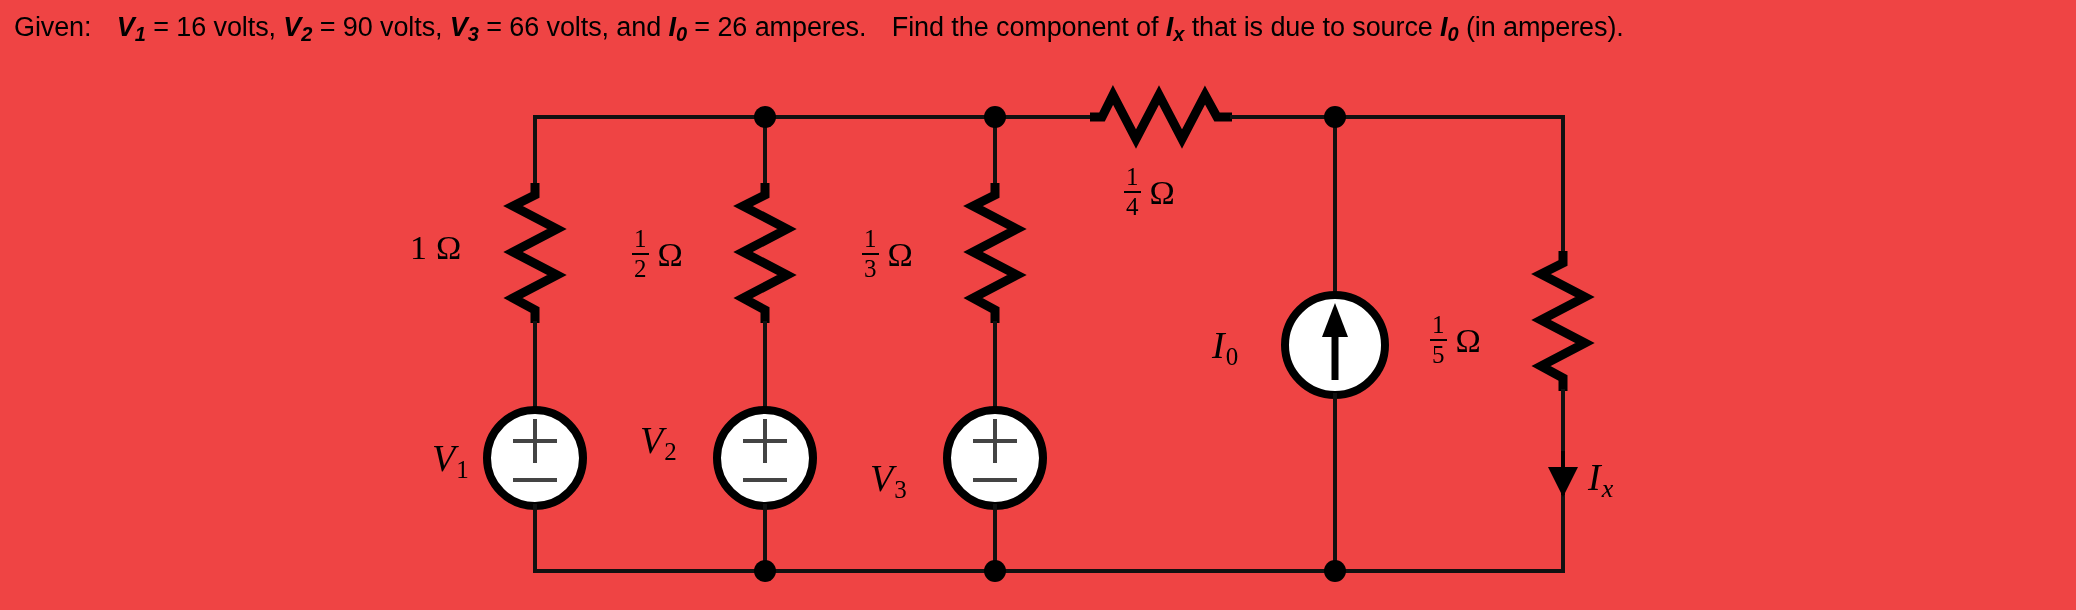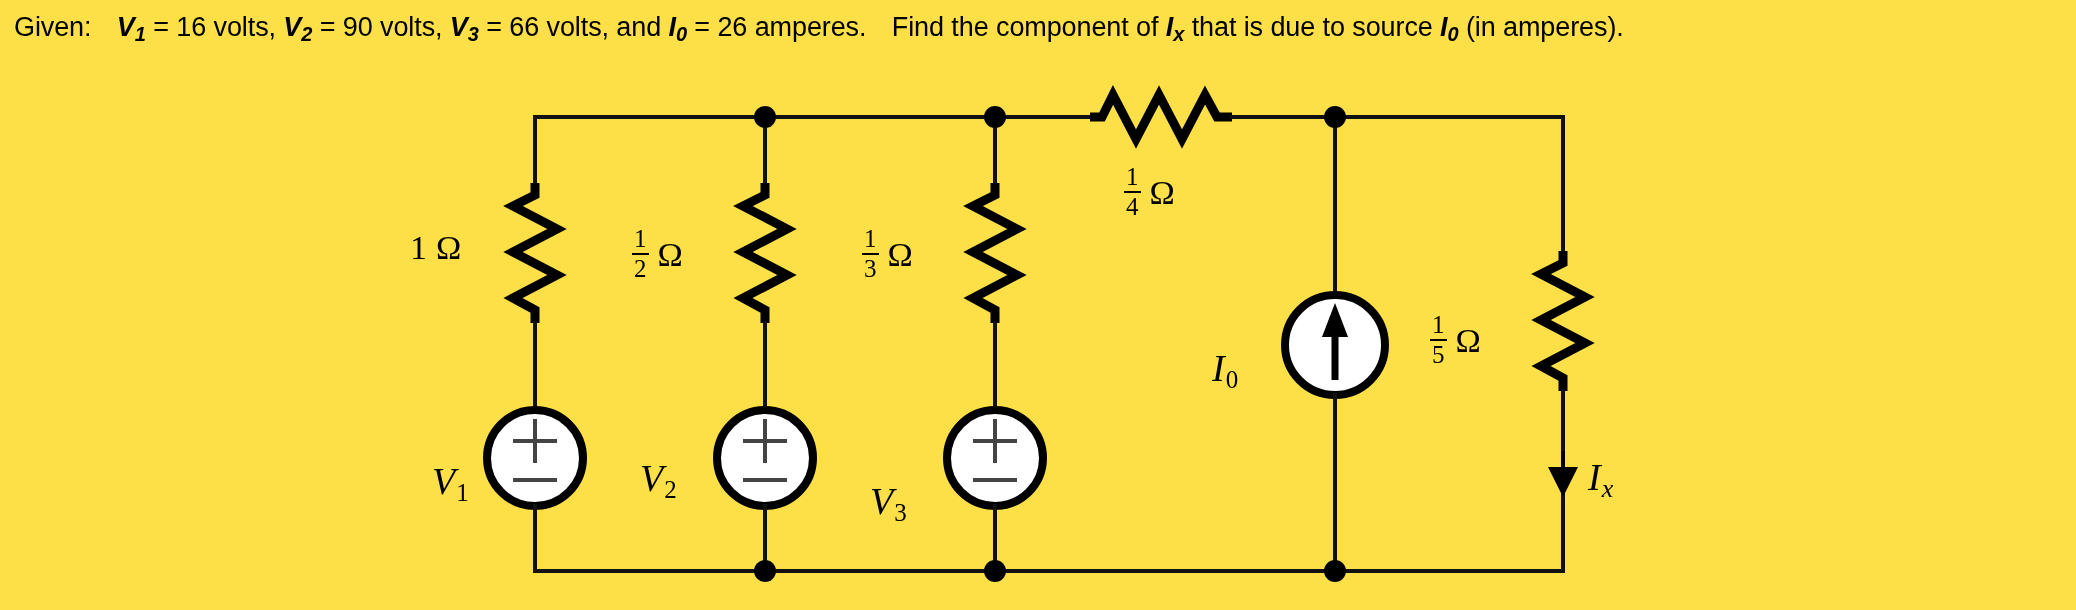--- a/index.html
+++ b/index.html
@@ -11,21 +11,21 @@
     width: 2076px;
     height: 610px;
     font-family: "Liberation Sans", sans-serif;
     overflow: hidden;
     position: relative;
   }
   #page {
     position: relative;
     width: 2076px;
     height: 610px;
-    background: #fde047;
+    background: #ef4444;
   }
   
   #problem-statement {
     position: absolute;
     left: 14px;
     top: 10px;
     width: 2050px;
     font-family: "Liberation Sans", sans-serif;
     font-size: 27px;
     line-height: 34px;
@@ -130,21 +130,20 @@
     line-height: 1;
   }
   .whole-num {
     font-size: 34px;
     line-height: 1;
   }
   .lbl-src {
     font-size: 38px;
     font-family: "Liberation Serif", serif;
     font-style: italic;
-    margin-top: 23px;
   }
   .lbl-src .s {
     font-size: 25px;
     font-style: normal;
     vertical-align: -7px;
     padding-left: 1px;
   }
   .lbl-ix {
     font-size: 38px;
     font-family: "Liberation Serif", serif;
@@ -274,21 +273,21 @@
         <span class="num">1</span>
         <span class="den">5</span>
       </span>
       <span class="ohm-sym">Ω</span>
     </div>
 
     <div class="lbl lbl-src" style="left:432px; top:381px;">
       <span>V</span><span class="s">1</span>
     </div>
 
-    <div class="lbl lbl-src" style="left:640px; top:378px;">
+    <div class="lbl lbl-src" style="left:640px; top:363px;">
       <span>V</span><span class="s">2</span>
     </div>
 
     <div class="lbl lbl-src" style="left:870px; top:401px;">
       <span>V</span><span class="s">3</span>
     </div>
 
     <div class="lbl lbl-src" style="left:1212px; top:268px;">
       <span>I</span><span class="s">0</span>
     </div>

